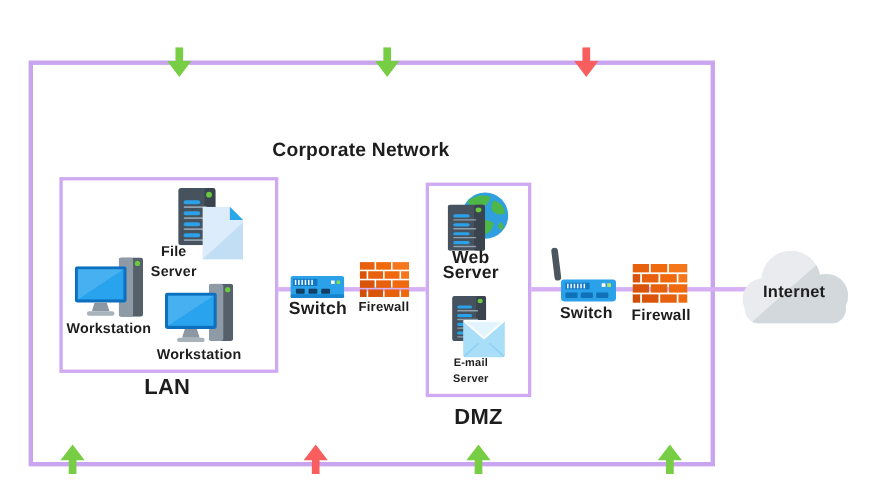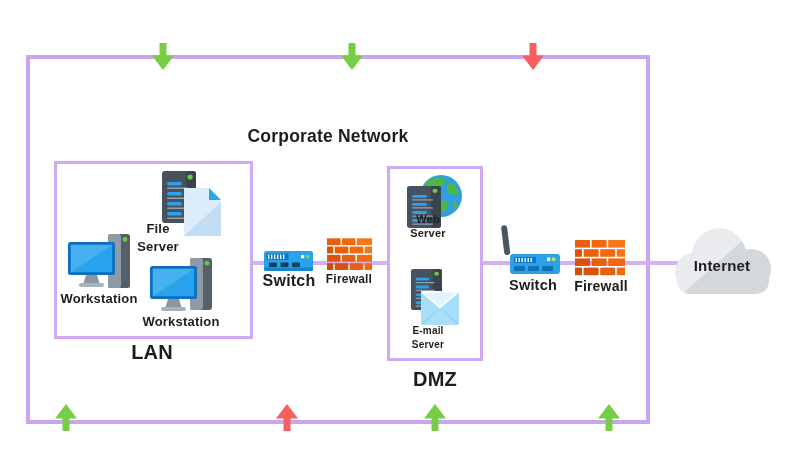--- a/index.html
+++ b/index.html
@@ -26,21 +26,21 @@
     border:3px solid #cfa9f1; background:#ffffff; z-index:1; }
   
   #title        { left:208px; top:114px; width:240px; font-size:17.5px; }
   #lan-label    { left:107px; top:329px; width:90px;  font-size:20px; }
   #dmz-label    { left:390px; top:356px; width:90px;  font-size:20px; }
   #fs-label     { left:113px; top:208px; width:90px;  font-size:13px;   line-height:17.5px; }
   #ws1-label    { left:51px;  top:279px; width:96px;  font-size:13px; }
   #ws2-label    { left:133px; top:302px; width:96px;  font-size:13px; }
   #switch-label { left:262px; top:260px; width:54px;  font-size:16px; }
   #fw1-label    { left:320px; top:260px; width:58px;  font-size:12px; }
-  #web-label    { left:383px; top:200px; width:90px;  font-size:11px; line-height:14px; }
+  #web-label    { left:383px; top:216px; width:90px;  font-size:16px; line-height:14px; }
   #email-label  { left:383px; top:312px; width:90px;  font-size:10px; line-height:14px; }
   #router-label { left:489px; top:265px; width:88px;  font-size:14.5px; }
   #fw2-label    { left:557px; top:266px; width:88px;  font-size:14px; }
   #internet-label { left:671px; top:245px; width:102px; font-size:15px; z-index:3; }
   
   .icon { position:absolute; z-index:2; }
   #fs-tower    { left:162px; top:159px; width:34px; height:52px; }
   #fs-doc      { left:184px; top:176px; width:37px; height:48px; }
   #ws1-tower   { left:108px; top:222px; width:22px; height:54px; }
   #ws1-monitor { left:68px;  top:230px; width:50px; height:50px; }

